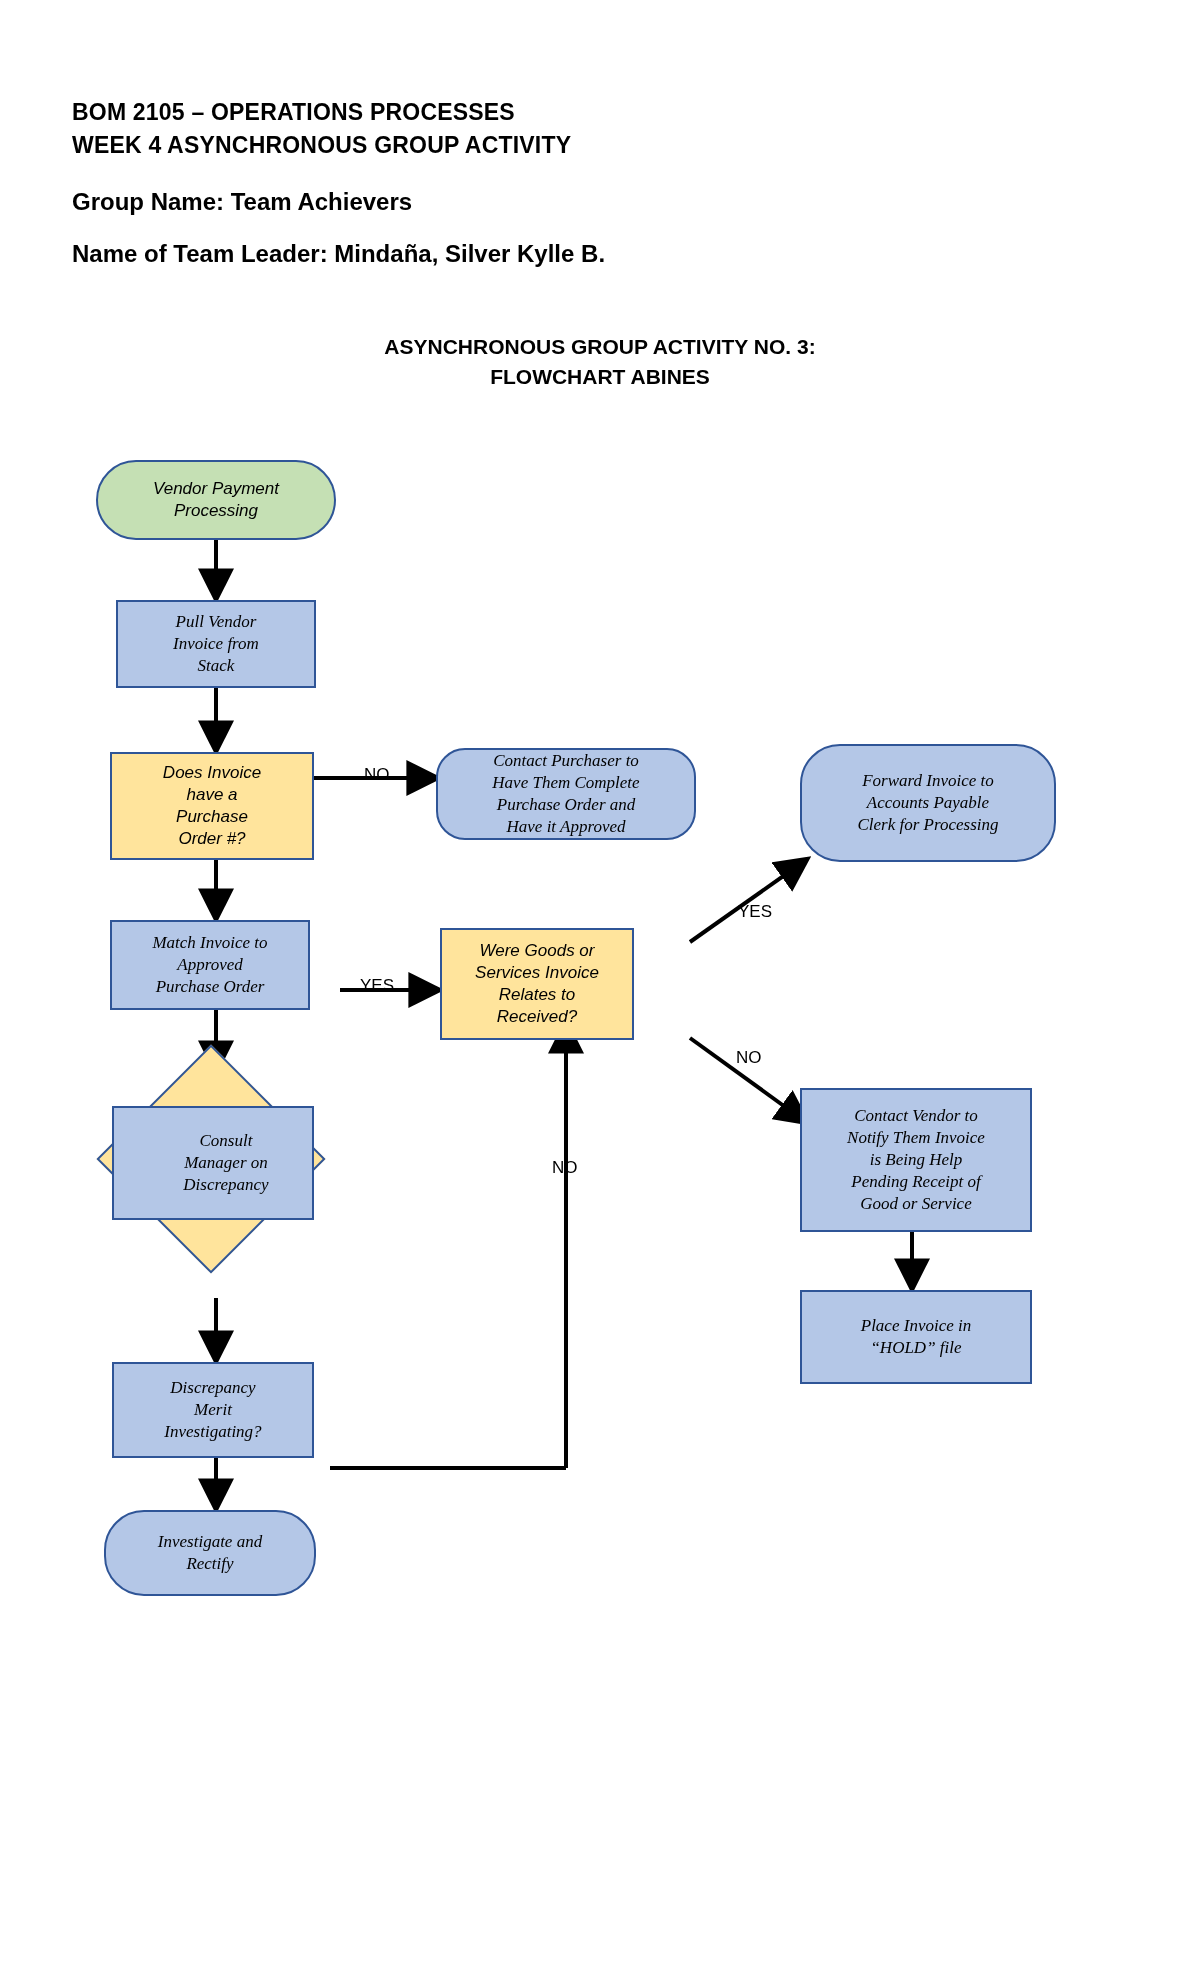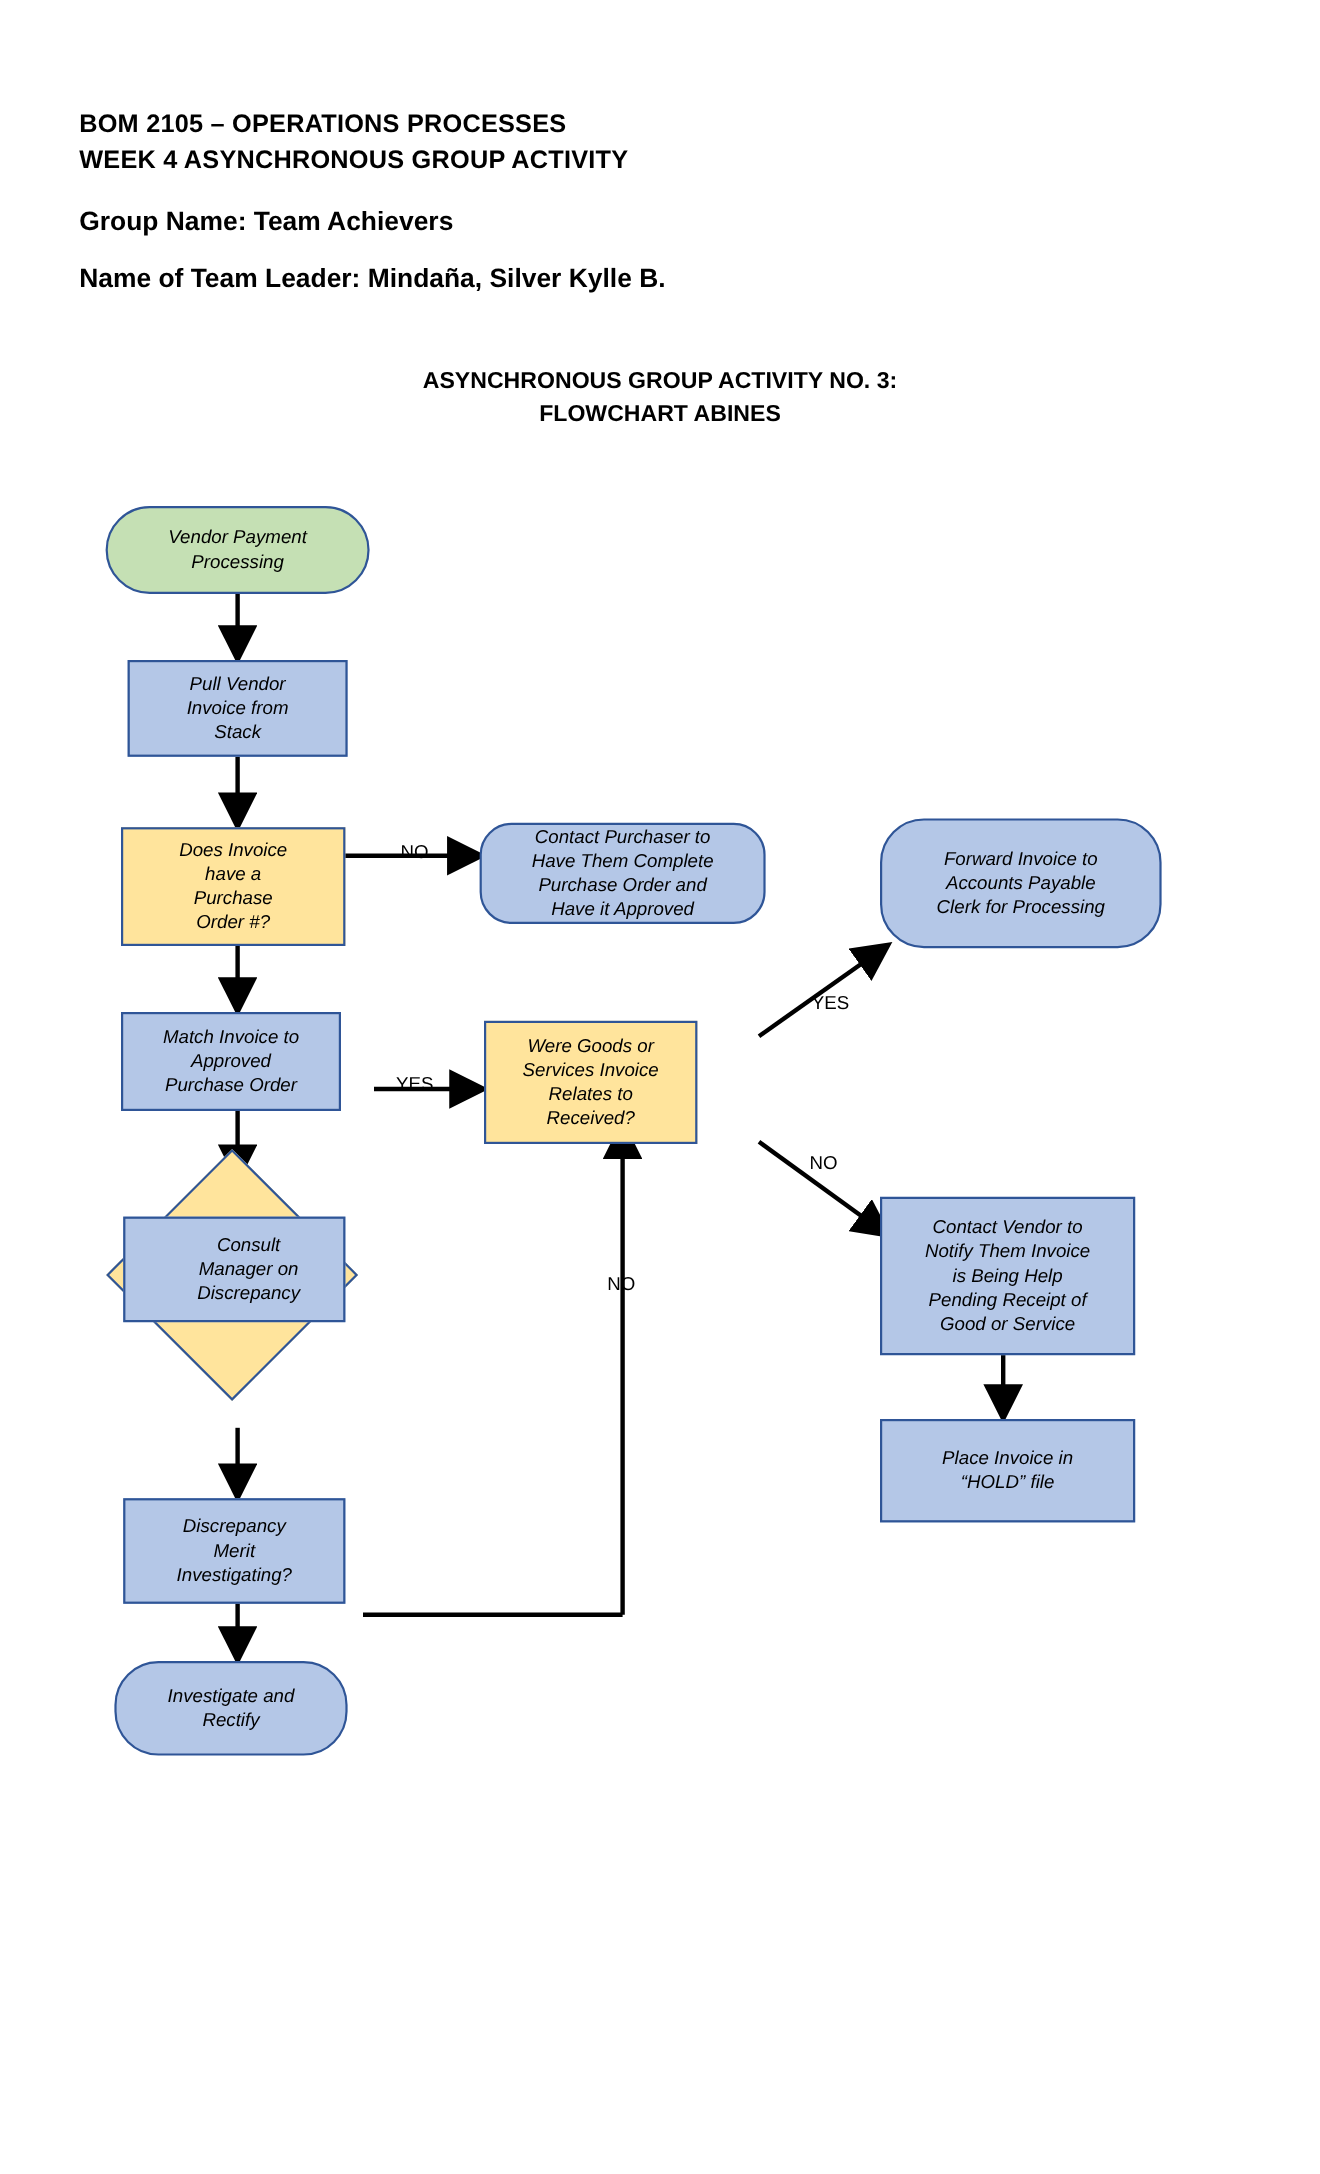--- a/index.html
+++ b/index.html
@@ -15,21 +15,21 @@
   .m3{top:292px;}
 
   .acttitle{position:absolute;left:120px;top:332px;width:960px;text-align:center;
             font-size:21px;font-weight:bold;line-height:30px;}
 
   
   .canvas{position:absolute;left:0;top:440px;width:1200px;height:1500px;}
   .node{position:absolute;box-sizing:border-box;display:flex;align-items:center;
         justify-content:center;text-align:center;border:2.5px solid #2f5597;
         font-style:italic;font-size:17px;line-height:22px;padding:4px 8px;}
-  .blue{background:#b4c7e7;}
+  .blue{background:#b4c7e7;font-family:Liberation Serif, serif;}
   .green{background:#c5e0b4;}
   .yellow{background:#ffe49c;}
   .term{border-radius:40px;}
   .upright{font-style:normal;}
 
   .diamond{position:absolute;}
   .diamond .dshape{position:absolute;left:0;top:0;width:100%;height:100%;
         background:#ffe49c;border:2.5px solid #2f5597;
         transform:rotate(45deg);box-sizing:border-box;}
   .diamond .dtext{position:absolute;left:0;top:0;width:100%;height:100%;
@@ -102,21 +102,21 @@
     </div>
 
     <div class="node yellow" style="left:440px;top:488px;width:194px;height:112px;">Were Goods or<br>Services Invoice<br>Relates to<br>Received?</div>
 
     <div class="node term blue" style="left:800px;top:304px;width:256px;height:118px;">Forward Invoice to<br>Accounts Payable<br>Clerk for Processing</div>
 
     <div class="node blue" style="left:800px;top:648px;width:232px;height:144px;">Contact Vendor to<br>Notify Them Invoice<br>is Being Help<br>Pending Receipt of<br>Good or Service</div>
 
     <div class="node blue" style="left:800px;top:850px;width:232px;height:94px;">Place Invoice in<br>“HOLD” file</div>
 
-    <div class="node blue" style="left:112px;top:668px;width:202px;height:96px;
+    <div class="node blue" style="left:112px;top:668px;width:202px;height:114px;
          top:666px;padding-left:34px;">Consult<br>Manager on<br>Discrepancy</div>
 
     <div class="node blue" style="left:112px;top:922px;width:202px;height:96px;">Discrepancy<br>Merit<br>Investigating?</div>
 
     <div class="node term blue" style="left:104px;top:1070px;width:212px;height:86px;">Investigate and<br>Rectify</div>
 
     <div class="lbl" style="left:364px;top:325px;">NO</div>
     <div class="lbl" style="left:360px;top:536px;">YES</div>
     <div class="lbl" style="left:738px;top:462px;">YES</div>
     <div class="lbl" style="left:736px;top:608px;">NO</div>

